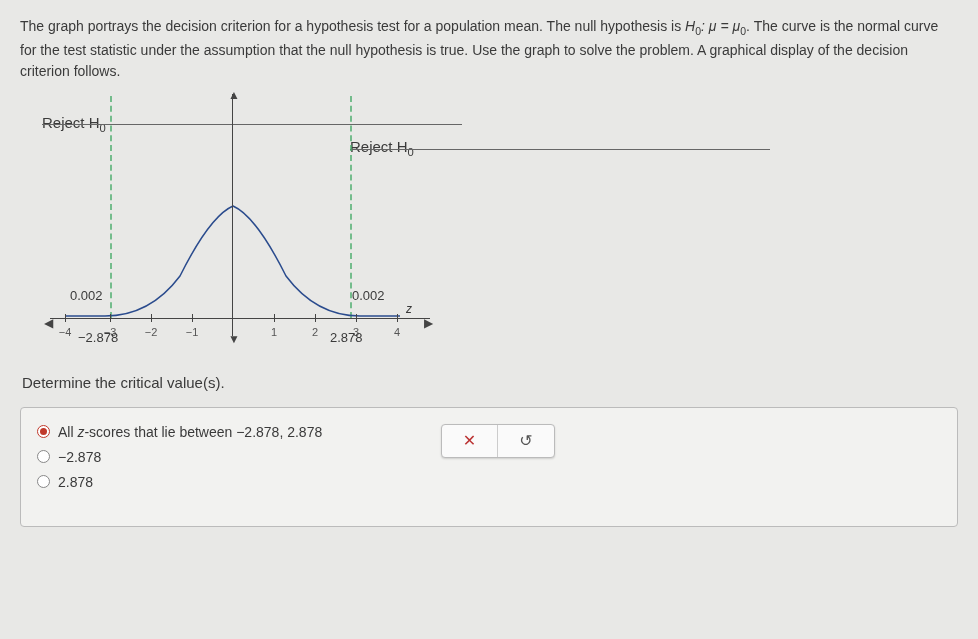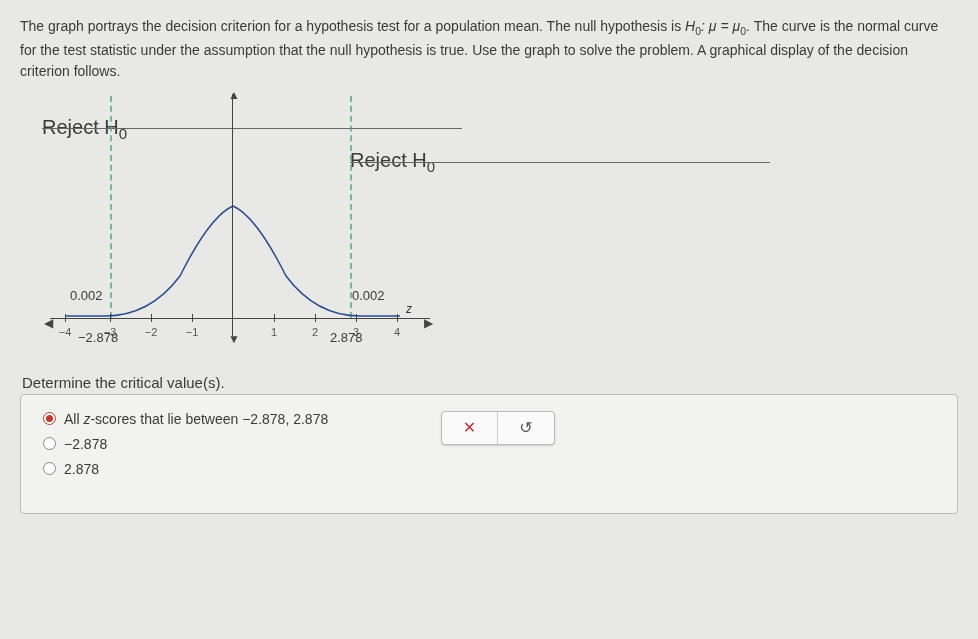--- a/index.html
+++ b/index.html
@@ -1,42 +1,42 @@
 <!DOCTYPE html>
 <html><head>
 <meta charset="utf-8">
 <style>
 *{box-sizing:border-box;margin:0;padding:0}
 body{width:978px;height:639px;background:#e8e8e6;font-family:Arial,Helvetica,sans-serif;color:#3a3a3a;padding:16px 20px;font-size:14px;line-height:1.5}
 .prompt{margin-bottom:0}
 sub{font-size:.75em}
 .graph-area{position:relative;width:420px;height:280px;margin:4px 0 4px 30px}
-.label{position:absolute;font-size:20px}
+.label{position:absolute;font-size:15px}
 .reject-left{left:-8px;top:26px}
 .dnr{left:130px;top:26px}
 .reject-right{left:300px;top:26px}
 .area-left{left:20px;top:200px;font-size:13px}
 .area-right{left:302px;top:200px;font-size:13px}
 .cv-left{left:28px;top:242px;font-size:13px}
 .cv-right{left:280px;top:242px;font-size:13px}
 .zlab{left:356px;top:214px;font-size:12px;font-style:italic}
 .xaxis{position:absolute;left:0;top:232px;width:380px;height:1px;background:#444}
 .xarrow{position:absolute;left:374px;top:228px;font-size:12px;color:#444}
 .xarrowL{position:absolute;left:-6px;top:228px;font-size:12px;color:#444;transform:scaleX(-1)}
 .yaxis{position:absolute;left:182px;top:8px;width:1px;height:242px;background:#444}
 .yarrowU{position:absolute;left:178px;top:0;font-size:12px;color:#444}
 .yarrowD{position:absolute;left:178px;top:244px;font-size:12px;color:#444}
 .dash{position:absolute;top:10px;width:0;height:222px;border-left:2px dashed #4a6;opacity:.7}
 .dash-l{left:60px}
 .dash-r{left:300px}
 .tick{position:absolute;top:228px;width:1px;height:8px;background:#444}
 .ticklab{position:absolute;top:238px;font-size:11px;color:#555;transform:translateX(-50%)}
 svg.curve{position:absolute;left:0;top:0}
-.q2{margin:6px 0 0 2px;font-size:15px}
-.answer-box{border:1px solid #bbb;border-radius:4px;background:#f2f2f0;padding:14px 22px;position:relative;min-height:120px}
+.q2{margin:6px 0 13px 2px;font-size:15px}
+.answer-box{border:1px solid #bbb;border-radius:4px;background:#f2f2f0;padding:14px 16px;position:relative;min-height:120px}
 .opts{display:flex;flex-direction:column;gap:4px;font-size:14px}
 .opt{display:flex;align-items:flex-start;gap:8px}
 .radio{width:13px;height:13px;border:1px solid #888;border-radius:50%;margin-top:3px;flex:none;background:#fff;position:relative}
 .radio.sel{border-color:#c0392b}
 .radio.sel::after{content:"";position:absolute;left:2px;top:2px;width:7px;height:7px;border-radius:50%;background:#c0392b}
 .opt-txt i{font-style:italic}
 .feedback{position:absolute;left:420px;top:16px;display:flex;align-items:center;border:1px solid #bbb;border-radius:4px;background:#fafafa;height:34px;box-shadow:0 1px 2px rgba(0,0,0,.15)}
 .fb-cell{width:56px;height:100%;display:flex;align-items:center;justify-content:center;font-size:16px;color:#555}
 .fb-cell:first-child{border-right:1px solid #ccc;color:#b33}
 .h0 span{font-style:italic}

